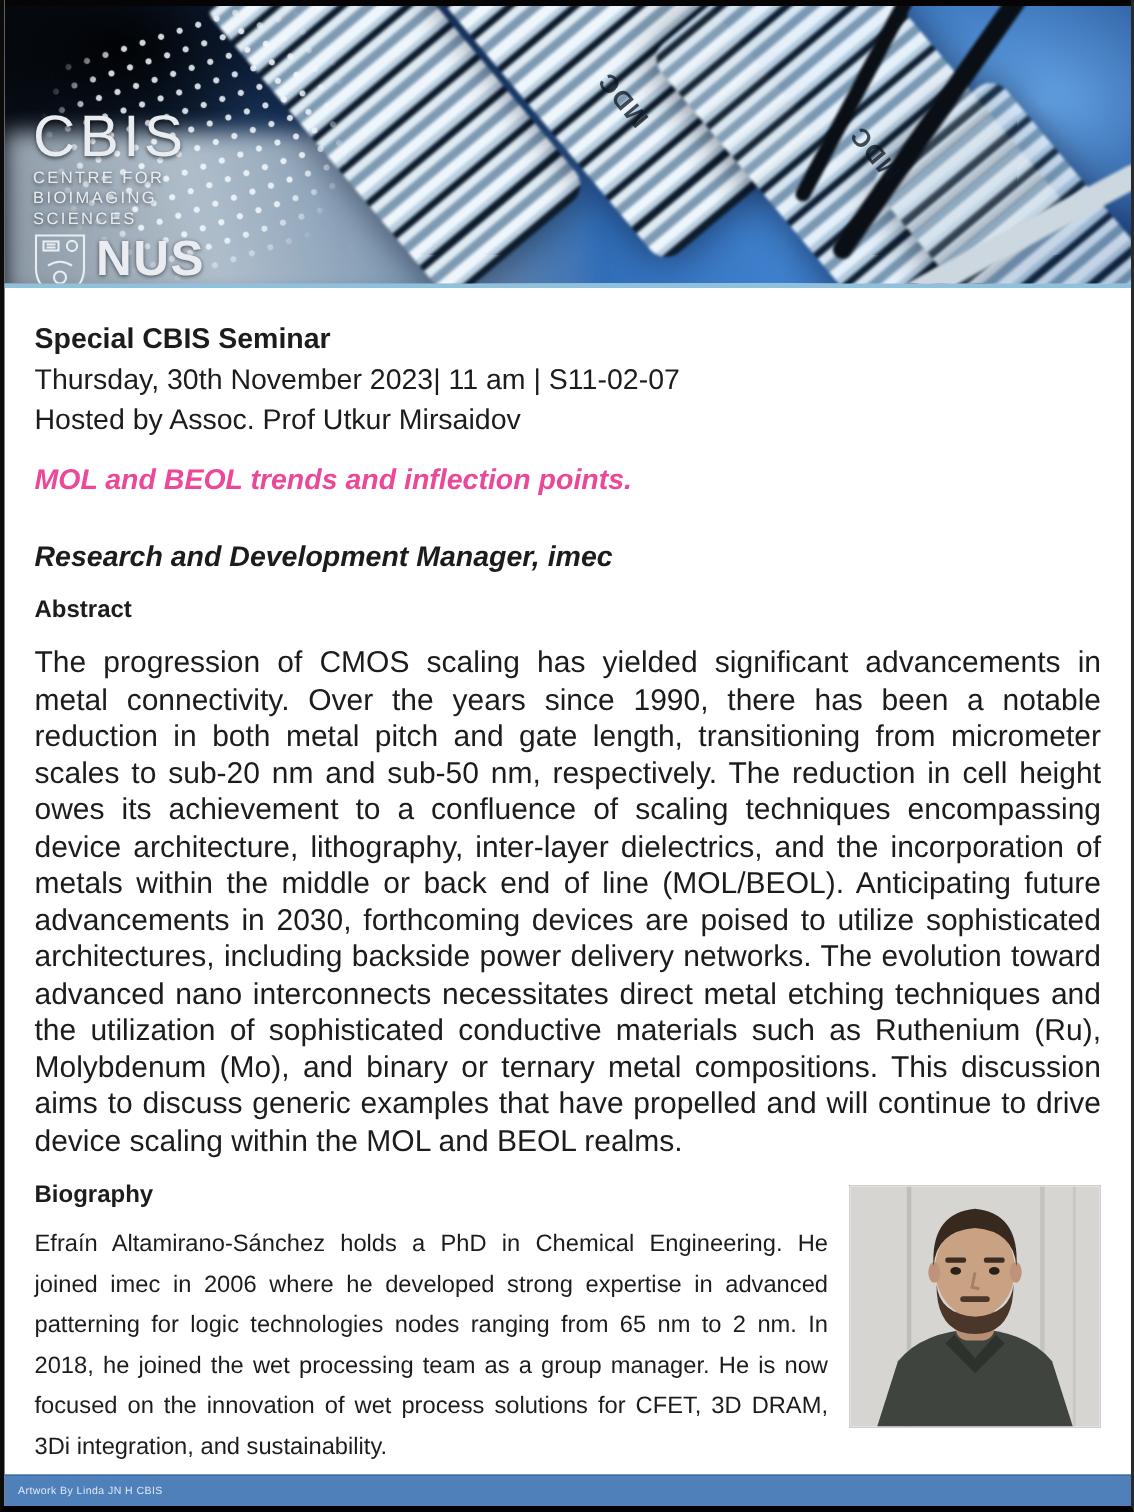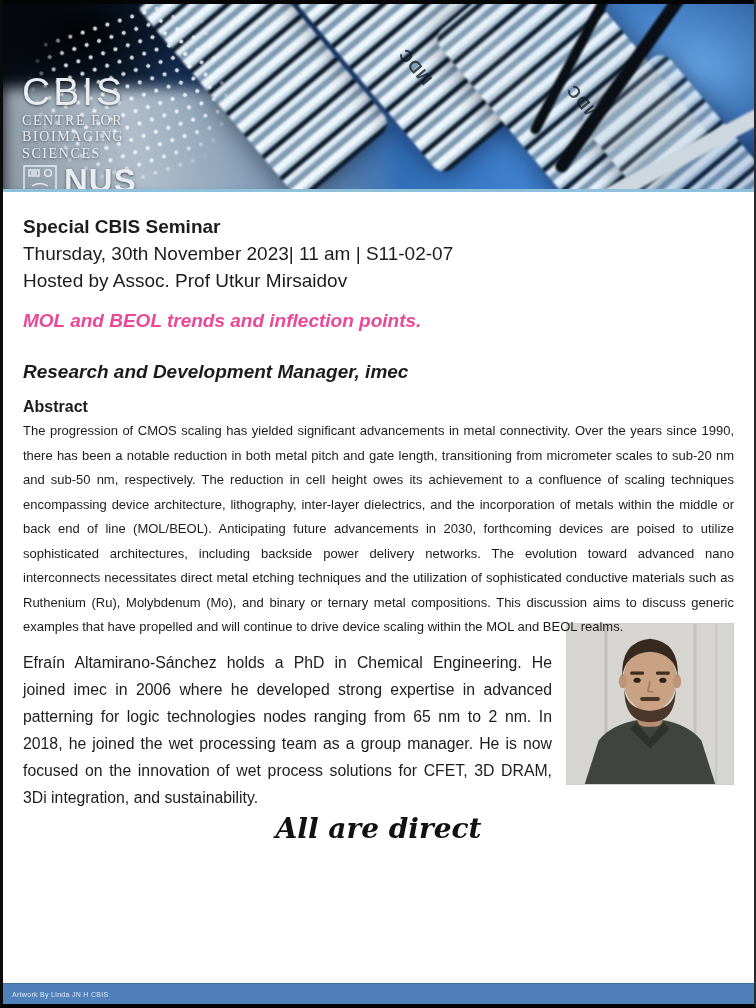--- a/index.html
+++ b/index.html
@@ -67,41 +67,41 @@
     transform: rotate(-18deg);
     -webkit-mask-image: radial-gradient(circle at 48% 45%, #000 0 52%, transparent 74%);
     mask-image: radial-gradient(circle at 48% 45%, #000 0 52%, transparent 74%);
     opacity: .9;
   }
   .logo {
     position: absolute; left: 19px; top: 68px; line-height: 1;
     color: #e9edf2; text-shadow: 0 1px 3px rgba(0,0,0,.6);
   }
   .logo .cbis { font-size: 39px; font-weight: 400; letter-spacing: 3px; }
-  .logo .org-line { font-size: 14px; letter-spacing: 1.6px; margin-top: 2.5px; font-weight: 400; font-family: Liberation Serif, serif; }
+  .logo .org-line { font-size: 11px; letter-spacing: 1.6px; margin-top: 2.5px; font-weight: 400; }
   .nus-row { display: flex; align-items: flex-start; margin-top: 3px; }
   .nus-crest { width: 36px; height: 44px; margin-right: 6px; }
   .nus-word { font-size: 33px; font-weight: 700; letter-spacing: 1px; }
 
   
   main { padding: 21px 20px 0 20px; }
   .hdr p { font-size: 19px; line-height: 27px; }
   .hdr .series { font-weight: 700; }
   .talk-title {
     margin-top: 13px;
     font-size: 19px; line-height: 27px;
     font-weight: 700; font-style: italic;
   }
   .speaker-block { margin-top: 24px; }
   .speaker-block p { font-size: 19px; line-height: 27px; font-weight: 700; font-style: italic; }
   h2.sec { font-size: 16px; line-height: 20px; font-weight: 700; }
   h2.abstract-h { margin-top: 12px; }
   .abstract-body {
-    margin-top: 2px;
-    font-size: 13px; line-height: 24.5px;
+    margin-top: 13px;
+    font-size: 20px; line-height: 24.5px;
     text-align: justify;
   }
   h2.bio-h { margin-top: 14px; }
   .bio-row { margin-top: 9px; }
   .bio-row::after { content: ""; display: block; clear: both; }
   .photo {
     float: right; width: 168px; height: 162px;
     margin: -26px 0 4px 14px;
     border: 1px solid #cfcfcf;
   }
@@ -181,20 +181,21 @@
 
     <p class="talk-title" style="color:#ec4899;">MOL and BEOL trends and inflection points.</p>
 
     <div class="speaker-block">
       <p>Research and Development Manager, imec</p>
     </div>
 
     <h2 class="sec abstract-h">Abstract</h2>
     <p class="abstract-body">The progression of CMOS scaling has yielded significant advancements in metal connectivity. Over the years since 1990, there has been a notable reduction in both metal pitch and gate length, transitioning from micrometer scales to sub-20 nm and sub-50 nm, respectively. The reduction in cell height owes its achievement to a confluence of scaling techniques encompassing device architecture, lithography, inter-layer dielectrics, and the incorporation of metals within the middle or back end of line (MOL/BEOL). Anticipating future advancements in 2030, forthcoming devices are poised to utilize sophisticated architectures, including backside power delivery networks. The evolution toward advanced nano interconnects necessitates direct metal etching techniques and the utilization of sophisticated conductive materials such as Ruthenium (Ru), Molybdenum (Mo), and binary or ternary metal compositions. This discussion aims to discuss generic examples that have propelled and will continue to drive device scaling within the MOL and BEOL realms.</p>
 
+    <h2 class="sec bio-h">Biography</h2>
     <div class="bio-row">
       <svg class="photo" viewBox="0 0 168 162" preserveAspectRatio="none">
         <rect width="168" height="162" fill="#d6d5d1"></rect>
         <rect x="38" y="0" width="3" height="162" fill="#bfbeba"></rect>
         <rect x="128" y="0" width="3" height="162" fill="#c4c3bf"></rect>
         <rect x="150" y="0" width="2" height="162" fill="#c8c7c3"></rect>
         <path d="M18,162 L32,118 Q48,98 84,96 Q120,98 136,118 L150,162 Z" fill="#3f443e"></path>
         <path d="M70,100 L84,116 L98,100 L104,106 L84,126 L64,106 Z" fill="#2e322c"></path>
         <rect x="71" y="76" width="26" height="28" rx="8" fill="#b98f74"></rect>
         <ellipse cx="84" cy="56" rx="27" ry="32" fill="#c9a183"></ellipse>

